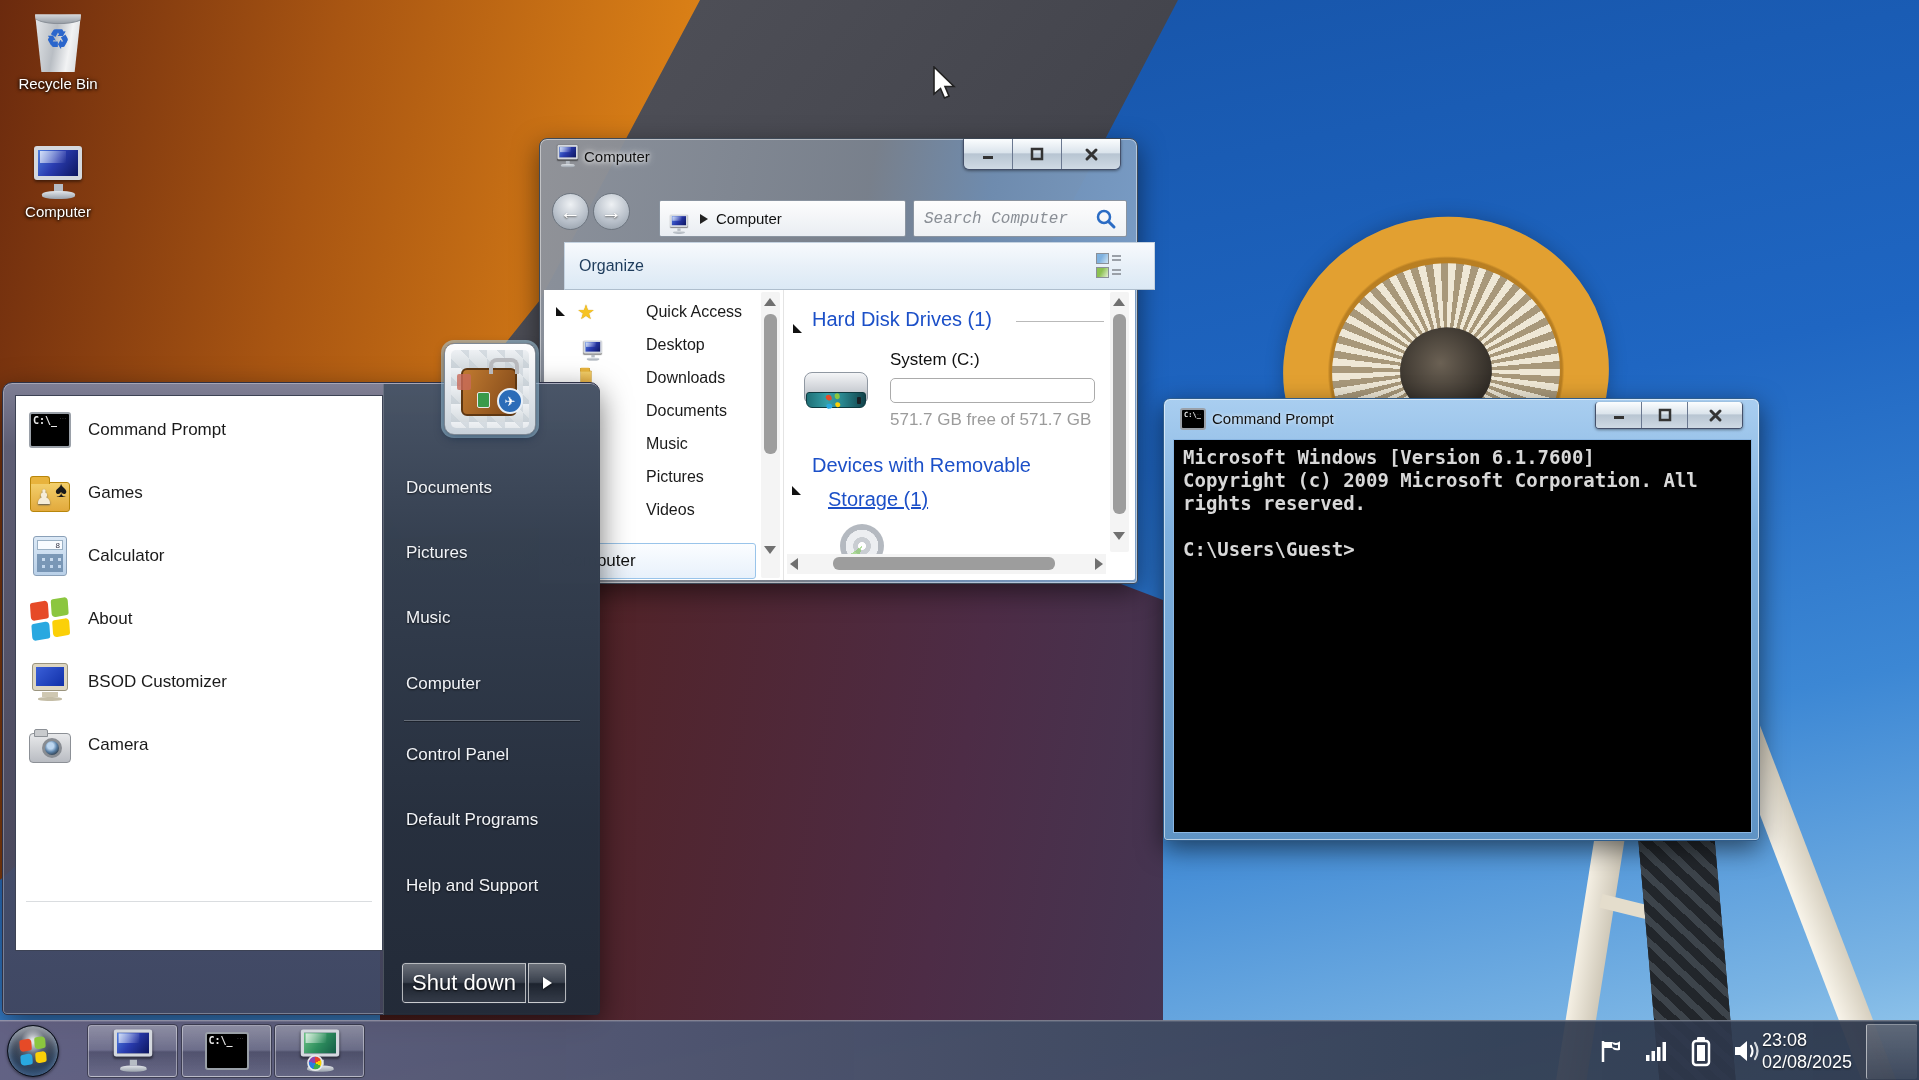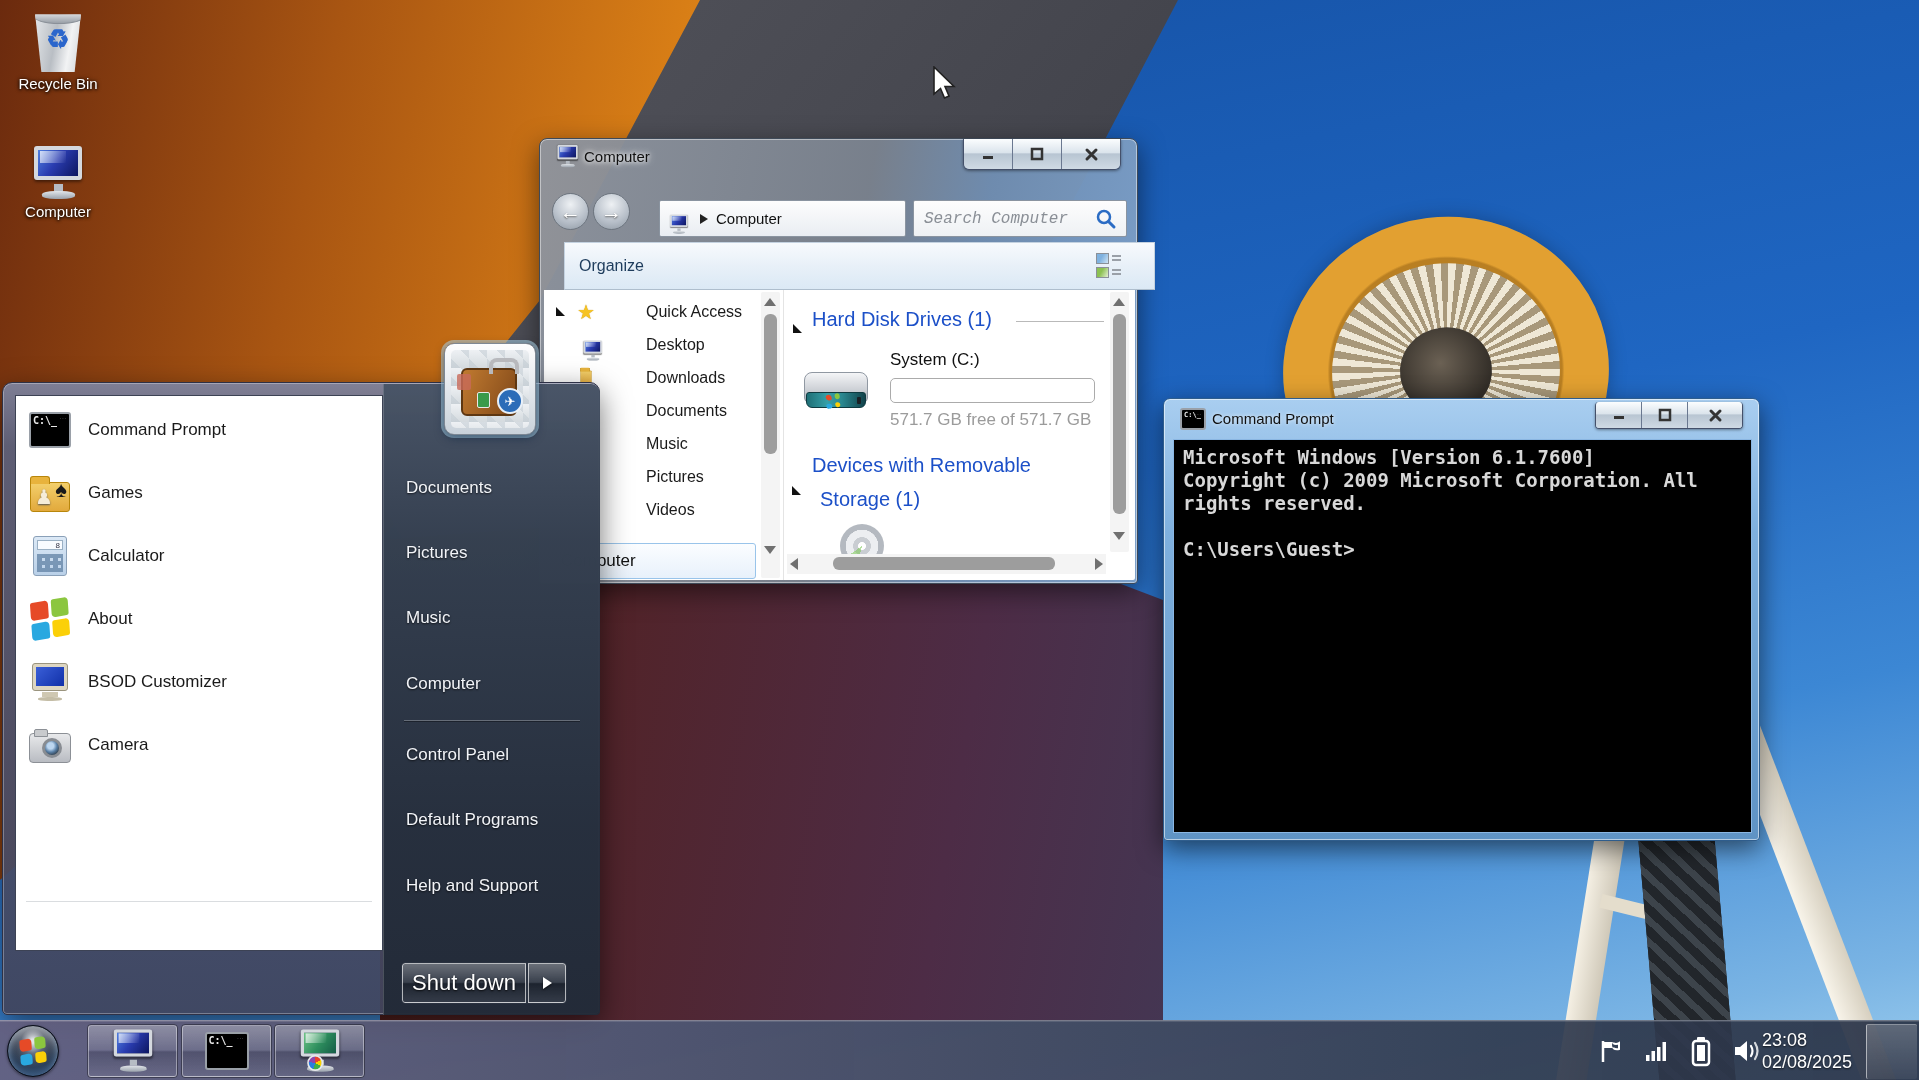--- a/index.html
+++ b/index.html
@@ -410,21 +410,21 @@
                 <i class="y"></i>
               </span>
           </div>
           <span class="drive-name" style="left:346px; top:60px;">System (C:)</span>
           <span class="drive-bar" style="left:346px; top:88px;"></span>
           <span class="drive-free" style="left:346px; top:120px;">571.7 GB free of 571.7 GB</span>
         </div>
         <div>
           <span class="tri-exp" style="position:absolute; left:248px; top:196px;"></span>
           <span class="heading" style="left:268px; top:164px;">Devices with Removable</span>
-          <span class="heading" style="left:276px; top:198px;">Storage (1)</span>
+          <span class="heading" style="left:284px; top:198px;text-decoration:underline;">Storage (1)</span>
         </div>
         <div class="cdicon" style="position:absolute; left:296px; top:234px;"></div>
         <div class="hscroll">
           <span class="arr arr-lf" style="left:3px; top:4px;"></span>
           <span class="thumb"></span>
           <span class="arr arr-rt" style="right:3px; top:4px;"></span>
         </div>
         <div class="scroll-v" style="left:566px; top:2px; height:260px;">
           <span class="arr arr-up" style="left:3px; top:6px;"></span>
           <span class="thumb" style="top:22px; height:200px;"></span>

